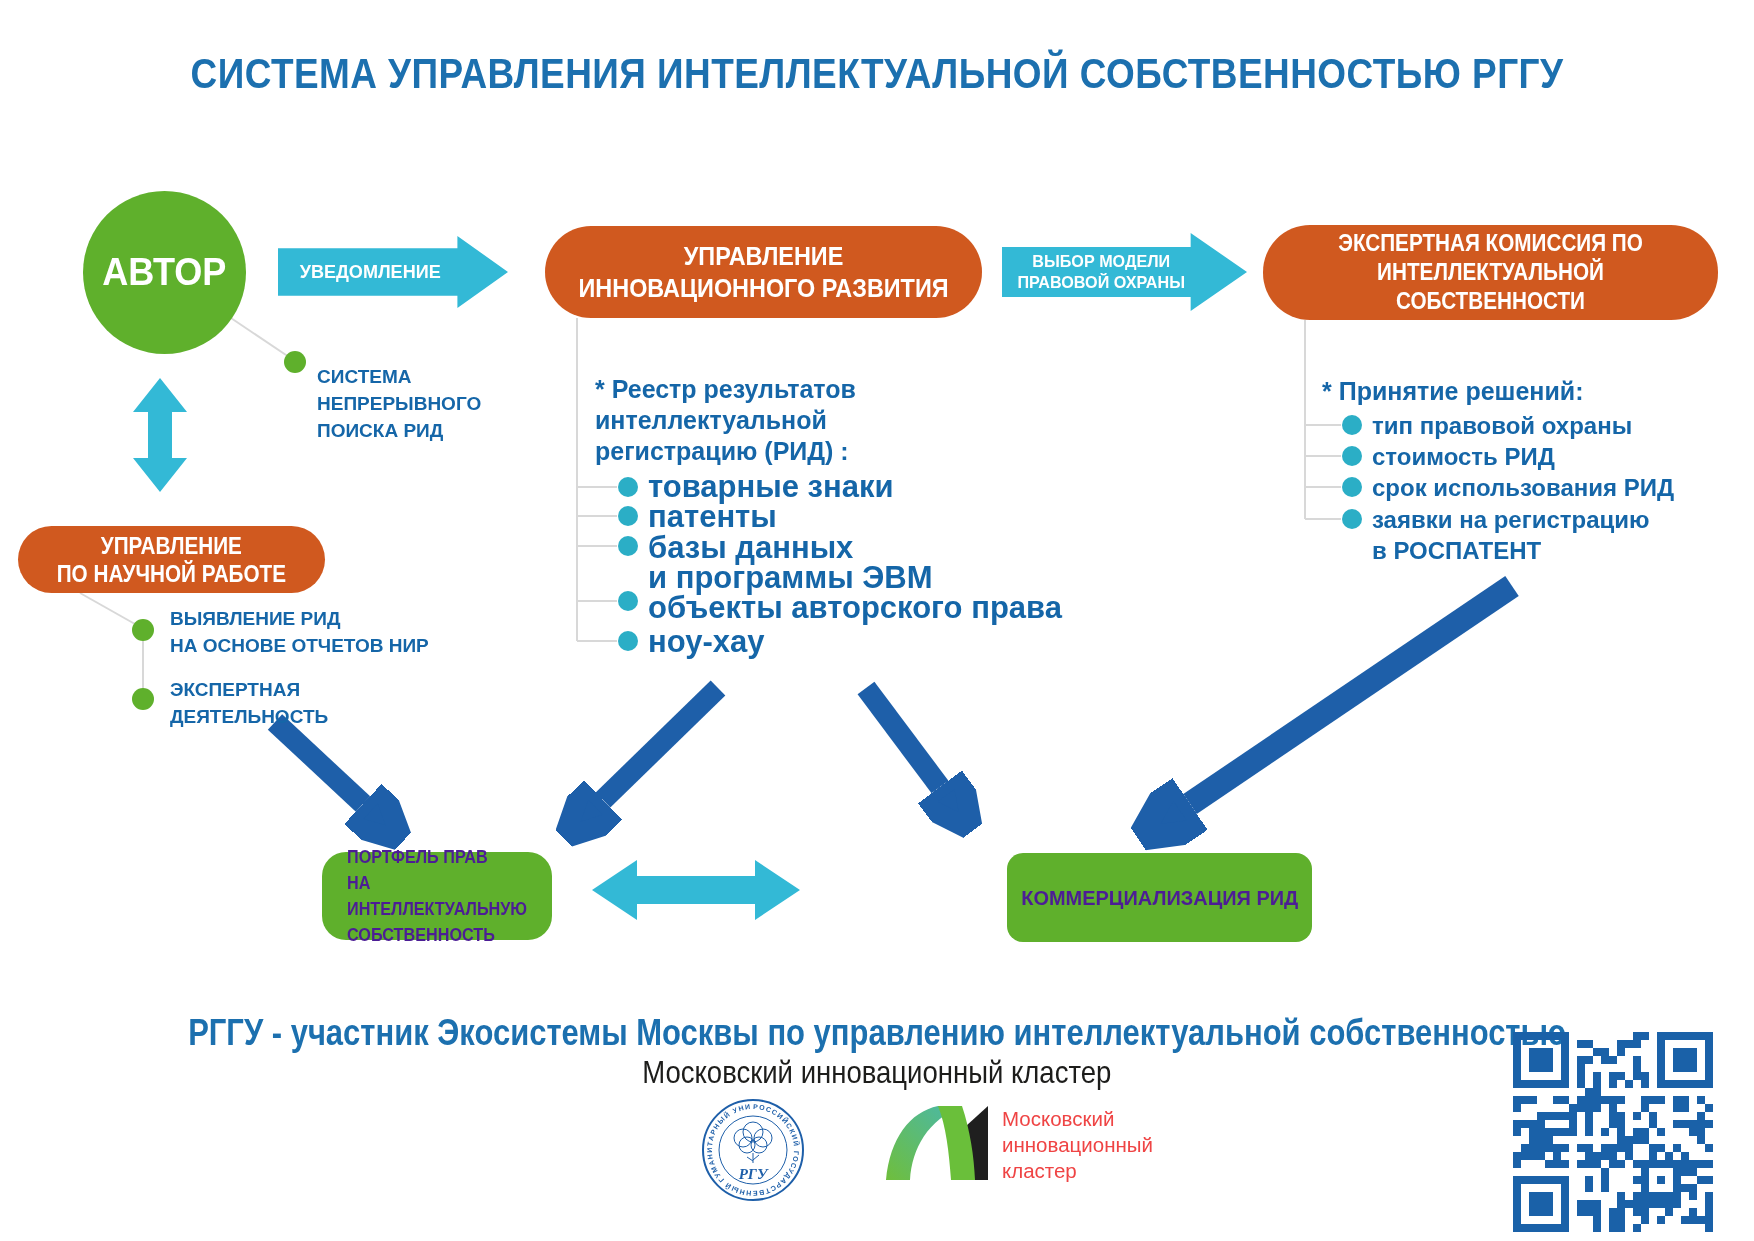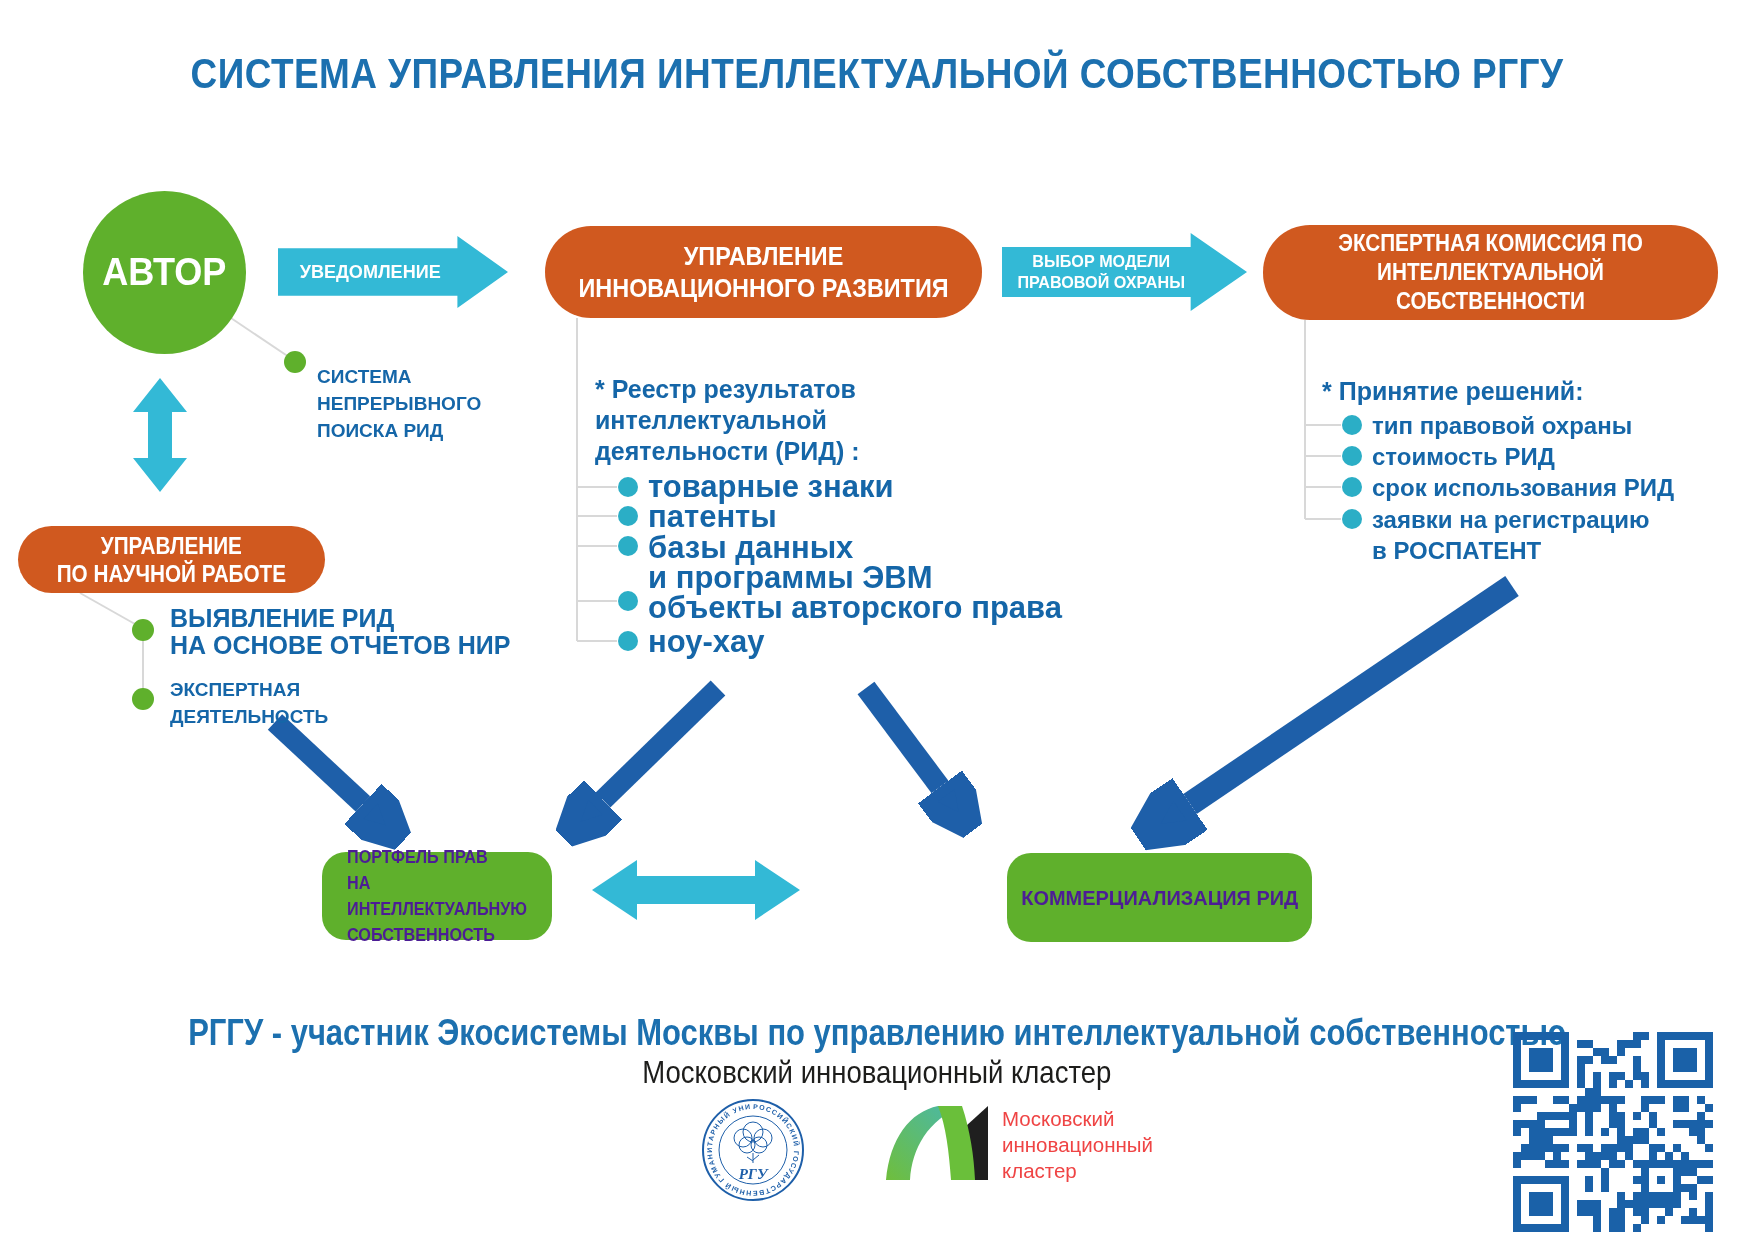--- a/index.html
+++ b/index.html
@@ -36,33 +36,33 @@
   .obox span{transform:scaleX(.9);}
   .obox1{left:545px;top:226px;width:437px;height:92px;border-radius:46px;}
   .obox1 span{font-size:26px;line-height:32px;}
   .obox2{left:1263px;top:225px;width:455px;height:95px;border-radius:47px;}
   .obox2 span{font-size:23px;line-height:29px;}
   .obox3{left:18px;top:526px;width:307px;height:67px;border-radius:34px;}
   .obox3 span{font-size:23px;line-height:28px;}
 
   .bluenote{color:var(--textblue);font-weight:bold;}
   .note-search{left:317px;top:363px;font-size:19px;line-height:27px;}
-  .sci-item1{left:170px;top:605px;font-size:25px;line-height:27px;}
+  .sci-item1{left:170px;top:605px;font-size:19px;line-height:27px;}
   .sci-item2{left:170px;top:676px;font-size:19px;line-height:27px;}
 
   .reg-header{left:595px;top:374px;font-size:25px;line-height:31px;}
   .reg-item{left:648px;font-size:31px;line-height:30px;}
   .dec-header{left:1322px;top:376px;font-size:25px;line-height:31px;}
   .dec-item{left:1372px;font-size:24px;line-height:31px;}
 
   .gbox{background:var(--green);color:#4c1d95;font-weight:bold;}
   .gbox-portfolio{left:322px;top:852px;width:230px;height:88px;border-radius:24px;
     display:flex;align-items:center;}
   .gbox-portfolio span{font-size:18px;line-height:26px;transform:scaleX(.9);transform-origin:left center;margin-left:25px;}
-  .gbox-comm{left:1007px;top:853px;width:305px;height:89px;border-radius:24px;
+  .gbox-comm{left:1007px;top:853px;width:305px;height:89px;border-radius:16px;
     display:flex;align-items:center;justify-content:center;}
   .gbox-comm span{font-size:21px;transform:scaleX(.95);}
 
   .footer1{left:0;right:0;top:1012px;text-align:center;}
   .footer1 span{display:inline-block;font-size:36px;font-weight:bold;color:var(--heading);transform:scaleX(.86);}
   .footer2{left:0;right:0;top:1054px;text-align:center;}
   .footer2 span{display:inline-block;font-size:32px;color:var(--dark);transform:scaleX(.86);}
 
   .mik-text{left:1002px;top:1106px;font-size:20.5px;line-height:26px;color:#ef4444;}
 
@@ -167,21 +167,21 @@
 ПО НАУЧНОЙ РАБОТЕ</span>
   </div>
 
   <div class="abs z2 bluenote ml sci-item1">ВЫЯВЛЕНИЕ РИД
 НА ОСНОВЕ ОТЧЕТОВ НИР</div>
   <div class="abs z2 bluenote ml sci-item2">ЭКСПЕРТНАЯ
 ДЕЯТЕЛЬНОСТЬ</div>
 
   <div class="abs z2 bluenote ml reg-header">* Реестр результатов
 интеллектуальной
-деятельности (РИД) :</div>
+регистрацию (РИД) :</div>
   <div class="abs z2 bluenote ml reg-item" style="top:472px;">товарные знаки</div>
   <div class="abs z2 bluenote ml reg-item" style="top:502px;">патенты</div>
   <div class="abs z2 bluenote ml reg-item" style="top:533px;">базы данных
 и программы ЭВМ</div>
   <div class="abs z2 bluenote ml reg-item" style="top:593px;">объекты авторского права</div>
   <div class="abs z2 bluenote ml reg-item" style="top:627px;">ноу-хау</div>
 
   <div class="abs z2 bluenote ml dec-header">* Принятие решений:</div>
   <div class="abs z2 bluenote ml dec-item" style="top:410px;">тип правовой охраны</div>
   <div class="abs z2 bluenote ml dec-item" style="top:441px;">стоимость РИД</div>

